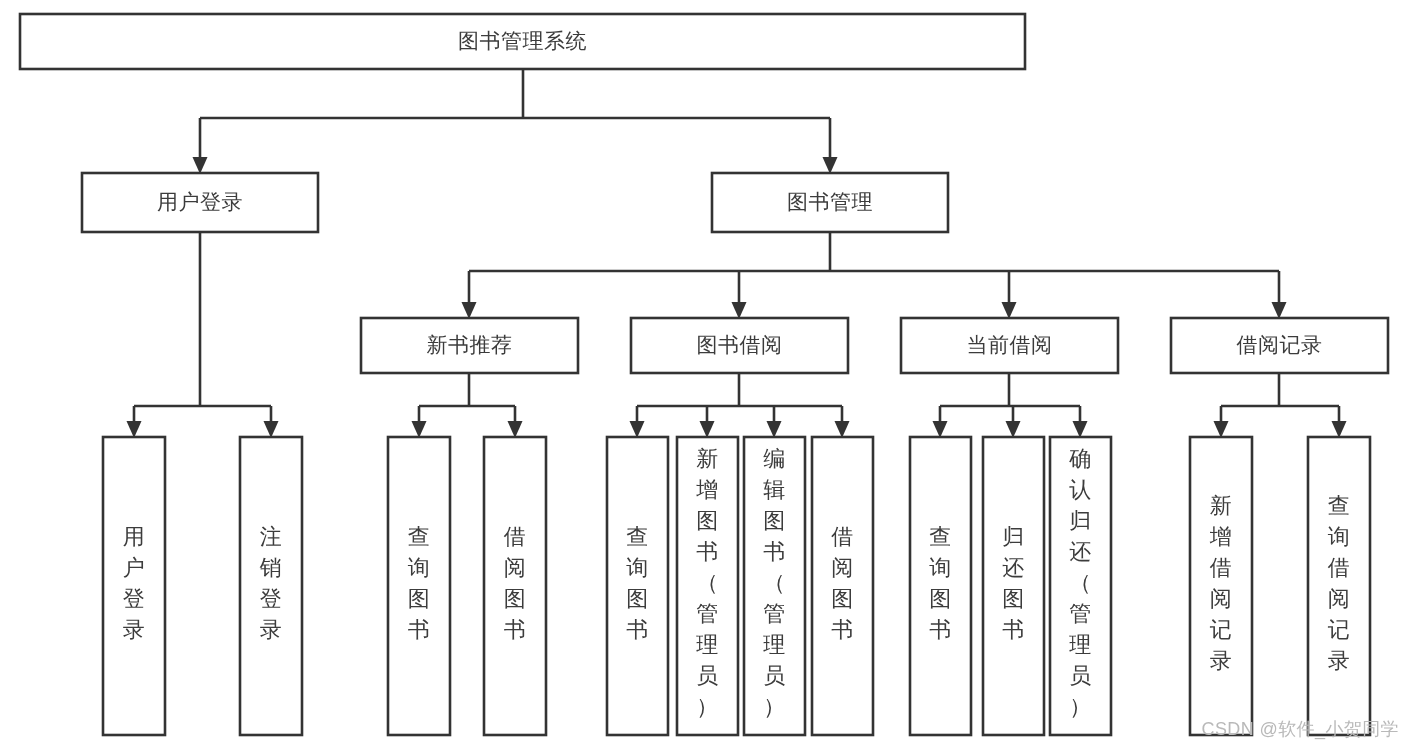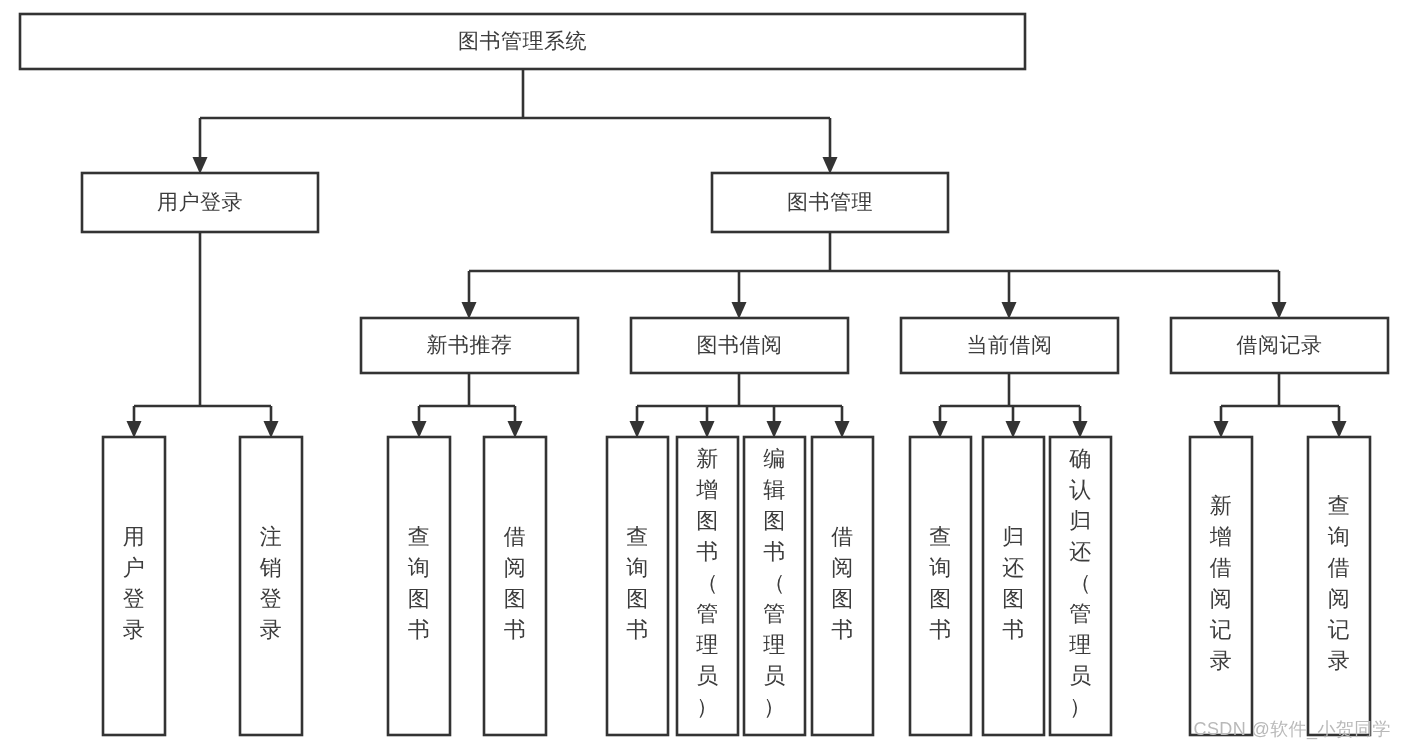--- a/index.html
+++ b/index.html
@@ -49,21 +49,21 @@
     stroke: #333333;
     stroke-width: 2.6;
     fill: none;
   }
   .arrow-head {
     fill: #333333;
     stroke: none;
   }
   .watermark {
     position: absolute;
-    right: 8px;
+    right: 0;
     bottom: 6px;
     font-family: "Liberation Sans", "DejaVu Sans", sans-serif;
     font-size: 18px;
     color: #b9b9b9;
     white-space: nowrap;
     pointer-events: none;
     letter-spacing: 0.4px;
   }
 </style>
 </head>

